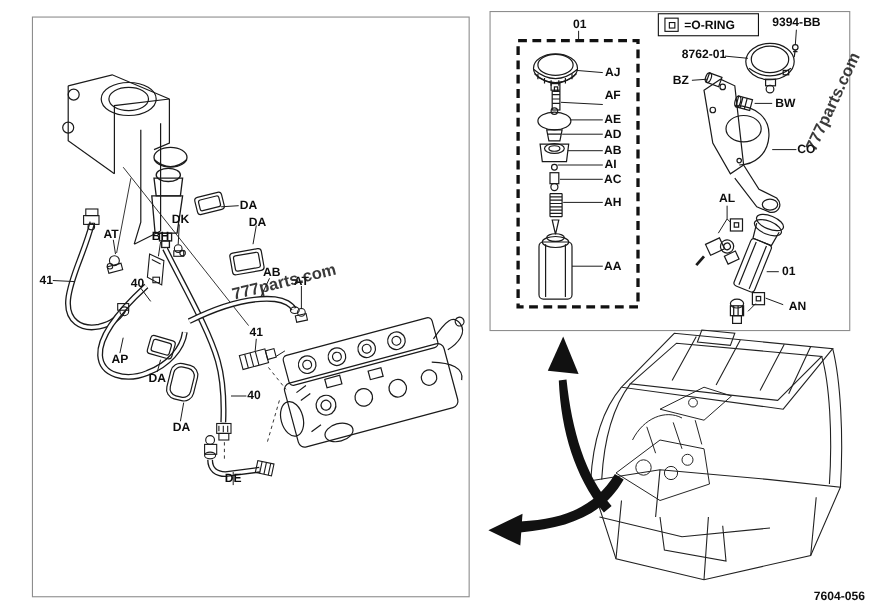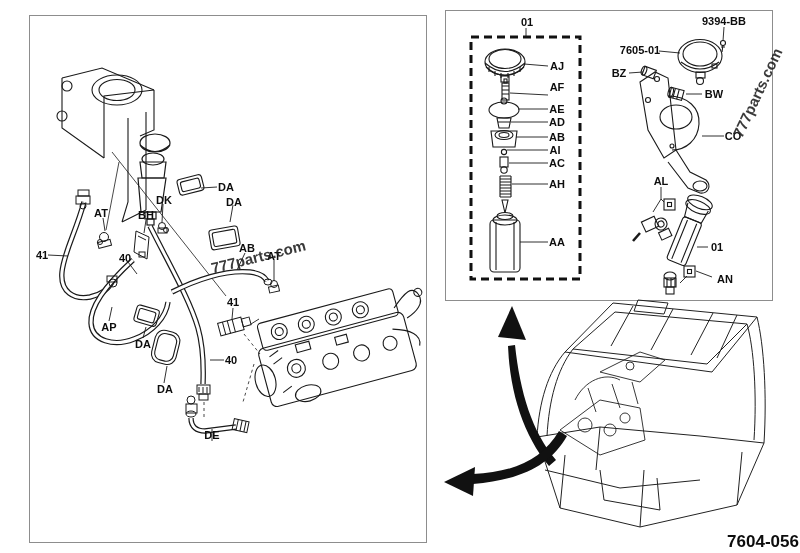--- a/index.html
+++ b/index.html
@@ -1,21 +1,21 @@
 <!DOCTYPE html>
 <html><head>
 <meta charset="utf-8">
 <style>
   html,body{margin:0;padding:0;background:#fff;}
   #page{position:relative;width:800px;height:553px;background:#fff;overflow:hidden;
         font-family:"Liberation Sans",sans-serif;}
   .panel{position:absolute;border:1px solid #8d8d8d;background:#fff;}
   .lbl{position:absolute;font:bold 11px "Liberation Sans",sans-serif;color:#0d0d0d;
        transform:translate(-50%,-50%);white-space:nowrap;z-index:3;}
-  .fig{font-size:17px;}
+  .fig{font-size:11px;}
   svg{position:absolute;left:0;top:0;z-index:2;}
   .wm{position:absolute;font:600 15px "Liberation Sans",sans-serif;color:rgba(30,30,30,.88);
       z-index:4;white-space:nowrap;}
   #wm-left{left:210px;top:248px;transform:rotate(-14deg);}
   #wm-right{left:737px;top:128px;transform:rotate(-65deg);transform-origin:left center;}
   #legend{position:absolute;left:598px;top:12px;width:92px;height:21px;border:1.4px solid #111;
           display:flex;align-items:center;gap:5px;padding-left:5px;box-sizing:border-box;z-index:3;background:#fff;}
   #legend .oring{width:11px;height:11px;border:1.4px solid #111;position:relative;flex:0 0 auto;}
   #legend .oring::after{content:"";position:absolute;left:3px;top:3px;width:4px;height:4px;border:1px solid #111;}
   #legend span{font:bold 11px "Liberation Sans",sans-serif;color:#0d0d0d;}
@@ -327,27 +327,31 @@
   <span class="lbl" style="left:557px;top:66px">AJ</span>
   <span class="lbl" style="left:557px;top:87px">AF</span>
   <span class="lbl" style="left:557px;top:109px">AE</span>
   <span class="lbl" style="left:557px;top:122px">AD</span>
   <span class="lbl" style="left:557px;top:137px">AB</span>
   <span class="lbl" style="left:555px;top:150px">AI</span>
   <span class="lbl" style="left:557px;top:163px">AC</span>
   <span class="lbl" style="left:557px;top:184px">AH</span>
   <span class="lbl" style="left:557px;top:242px">AA</span>
   <span class="lbl" style="left:724px;top:21px">9394-BB</span>
-  <span class="lbl" style="left:640px;top:50px">7605-01</span>
+  <span class="lbl" style="left:640px;top:50px">8762-01</span>
   <span class="lbl" style="left:619px;top:73px">BZ</span>
   <span class="lbl" style="left:714px;top:94px">BW</span>
   <span class="lbl" style="left:733px;top:136px">CO</span>
   <span class="lbl" style="left:661px;top:181px">AL</span>
   <span class="lbl" style="left:717px;top:247px">01</span>
   <span class="lbl" style="left:725px;top:279px">AN</span>
 
+  <div id="legend">
+    <div class="oring"></div>
+    <span>=O-RING</span>
+  </div>
 
   <span class="lbl fig" style="left:763px;top:542px">7604-056</span>
 
   <div class="wm" id="wm-left">777parts.com</div>
   <div class="wm" id="wm-right">777parts.com</div>
 
 </div>
 
 </body></html>

